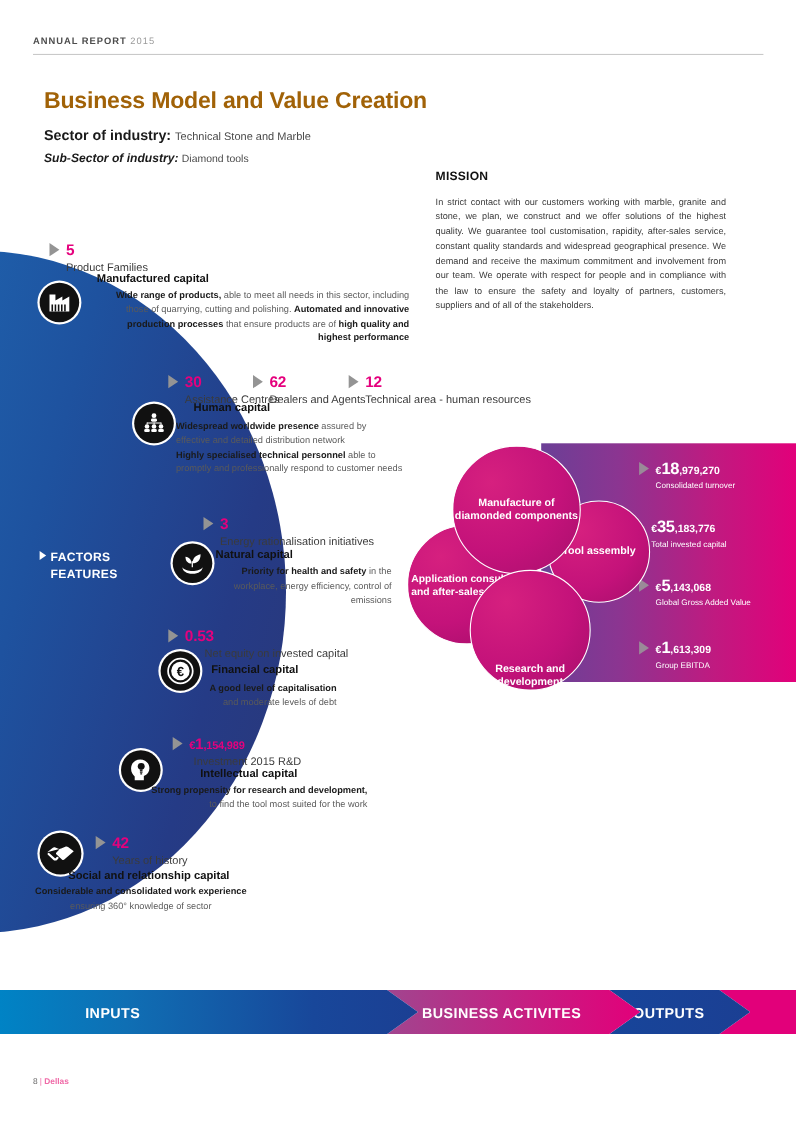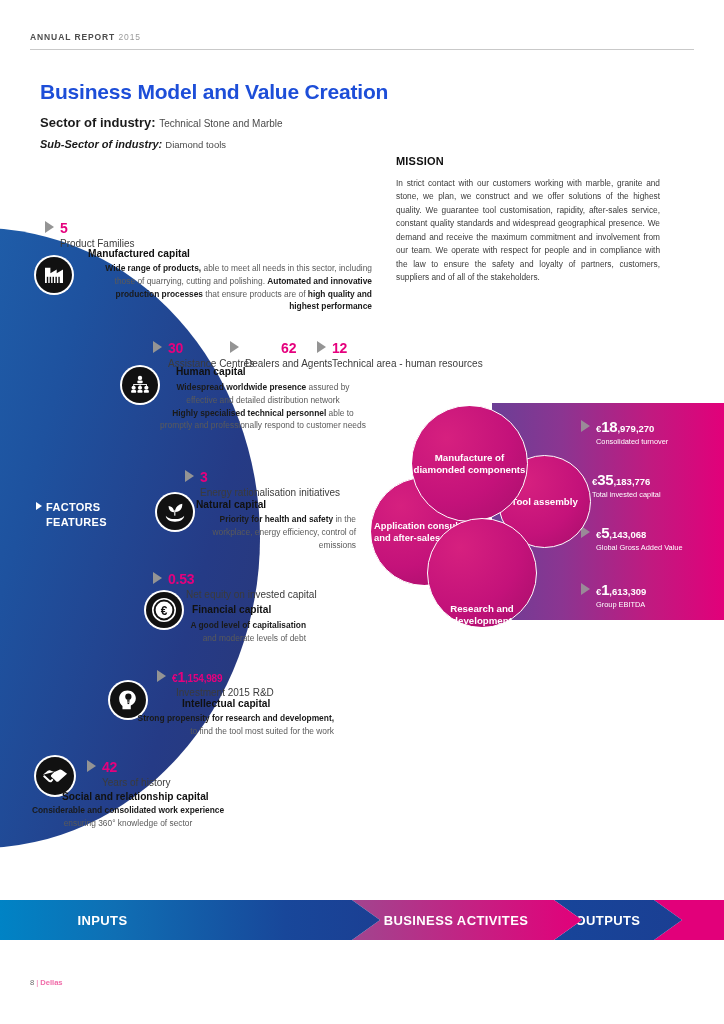--- a/index.html
+++ b/index.html
@@ -23,21 +23,21 @@
   }
   .hdr .yr { font-weight: normal; color: #9b9b9b; }
   .hdr-rule {
     position: absolute; left: 30px; top: 49px;
     width: 664px; height: 1px; background: #c9c9c9;
   }
 
   
   .title {
     position: absolute; left: 40px; top: 80px;
-    font-size: 21px; font-weight: bold; color: #1d4ed8;
+    font-size: 21px; font-weight: bold; color: #a16207;
     letter-spacing: -0.2px;
   }
   .sector {
     position: absolute; left: 40px; top: 115px;
     font-size: 13px; font-weight: bold; color: #1a1a1a;
     white-space: nowrap;
   }
   .sector .v { font-weight: normal; font-size: 10px; color: #4a4a4a; }
   .subsector {
     position: absolute; left: 40px; top: 138px;
@@ -283,21 +283,21 @@
     </svg>
   </div>
   <div class="cap-title" style="left:88px; top:248px;">Manufactured capital</div>
   <div class="cap-body" style="left:86px; top:262px; width:286px; text-align:right;"><b>Wide range of products,</b> able to meet all needs in this sector, including those of quarrying, cutting and polishing. <b>Automated and innovative production processes</b> that ensure products are of <b>high quality and highest performance</b></div>
 
   <div class="stat" style="left:168px; top:339px;">
     <span class="tri"></span>
     <span class="num">30</span>
     <div class="lbl">Assistance Centres</div>
   </div>
-  <div class="stat" style="left:245px; top:339px;text-align:center;">
+  <div class="stat" style="left:245px; top:339px;">
     <span class="tri"></span>
     <span class="num">62</span>
     <div class="lbl">Dealers and Agents</div>
   </div>
   <div class="stat" style="left:332px; top:339px;">
     <span class="tri"></span>
     <span class="num">12</span>
     <div class="lbl">Technical area - human resources</div>
   </div>
   <div class="icon-badge" style="left:122px; top:367px; width:36px; height:36px;">
@@ -310,21 +310,21 @@
       <circle cx="13" cy="14" r="2.3"></circle>
         <rect x="10.2" y="16.6" width="5.6" height="3" rx="1.3"></rect>
       <circle cx="20" cy="14" r="2.3"></circle>
         <rect x="17.2" y="16.6" width="5.6" height="3" rx="1.3"></rect>
       <rect x="5.6" y="10" width="1" height="2"></rect>
         <rect x="12.6" y="10" width="1" height="2"></rect>
         <rect x="19.6" y="10" width="1" height="2"></rect>
     </svg>
   </div>
   <div class="cap-title" style="left:176px; top:366px;">Human capital</div>
-  <div class="cap-body" style="left:160px; top:381px; width:206px; text-align:center;"><b>Widespread worldwide presence</b> assured by effective and detailed distribution network<br><b>Highly specialised technical personnel</b> able to promptly and professionally respond to customer needs</div>
+  <div class="cap-body" style="left:160px; top:381px; width:206px; text-align:left;"><b>Widespread worldwide presence</b> assured by effective and detailed distribution network<br><b>Highly specialised technical personnel</b> able to promptly and professionally respond to customer needs</div>
 
   <div class="stat" style="left:200px; top:468px;">
     <span class="tri"></span>
     <span class="num">3</span>
     <div class="lbl">Energy rationalisation initiatives</div>
   </div>
   <div class="icon-badge" style="left:157px; top:494px; width:36px; height:36px;">
     <svg width="24" height="22" viewBox="0 0 26 24" fill="#ffffff">
       <path d="M13 12 C13 7, 16 4, 21 3 C21 9, 18 12, 13 12 Z"></path>
       <path d="M12 12 C12 9, 10 6, 6 5.5 C6 10, 8.5 12.2, 12 12.4 Z"></path>

